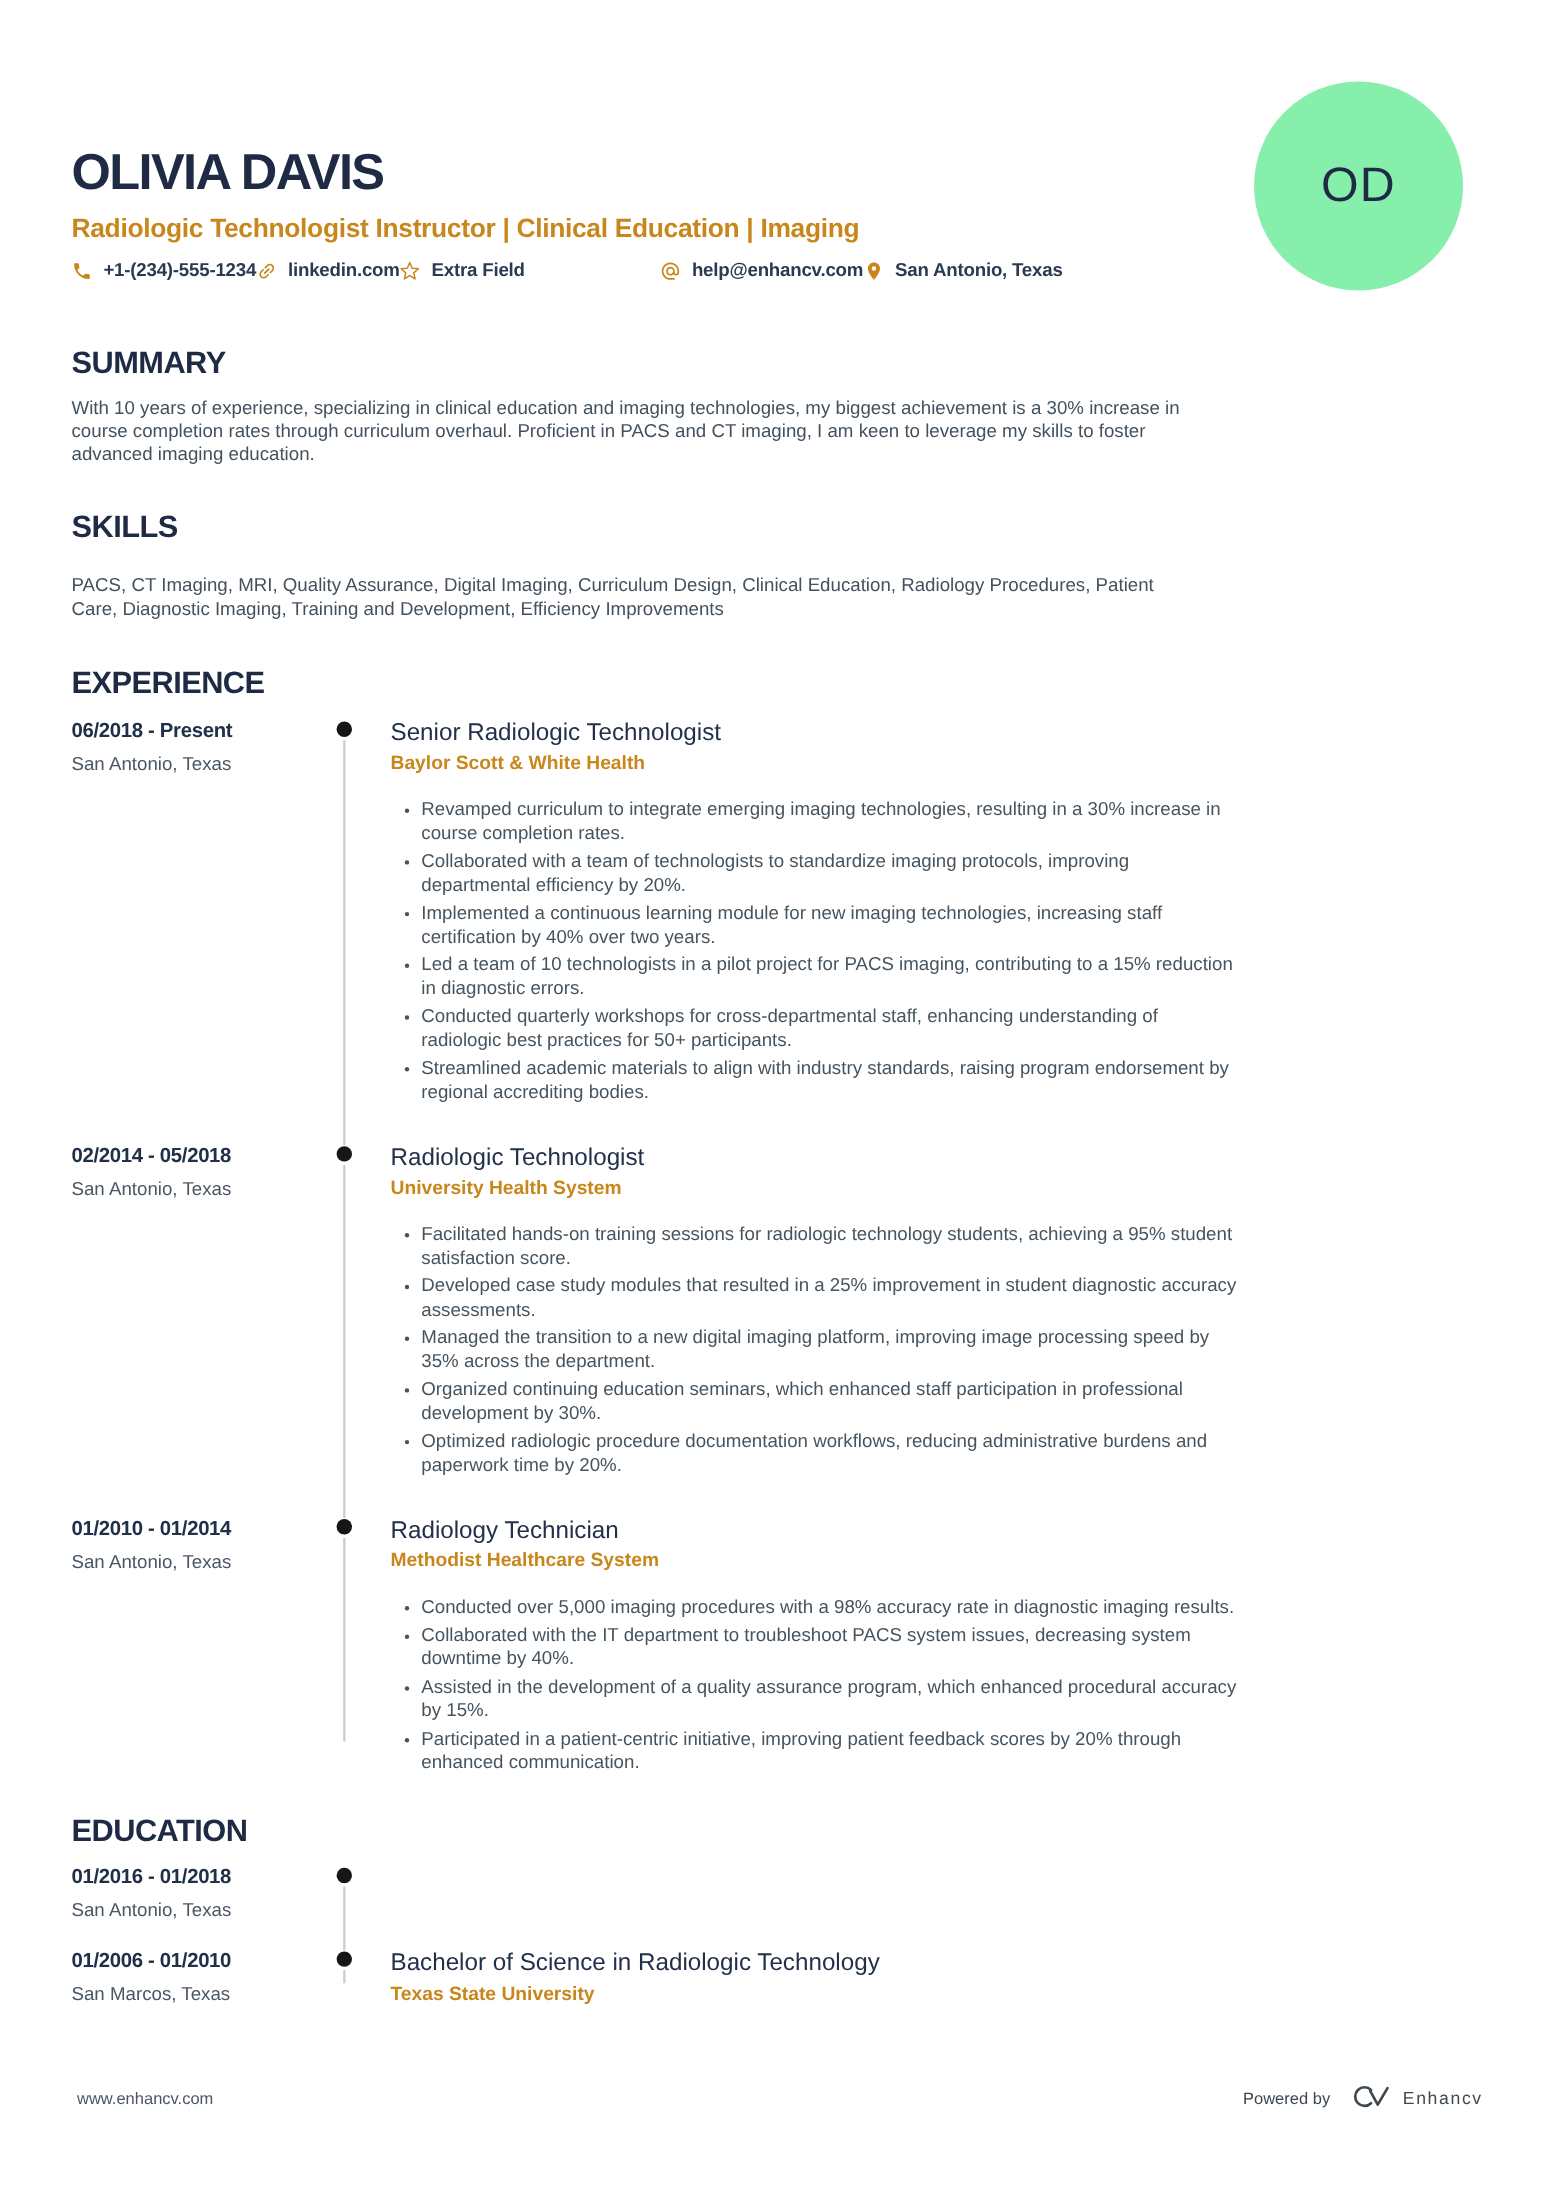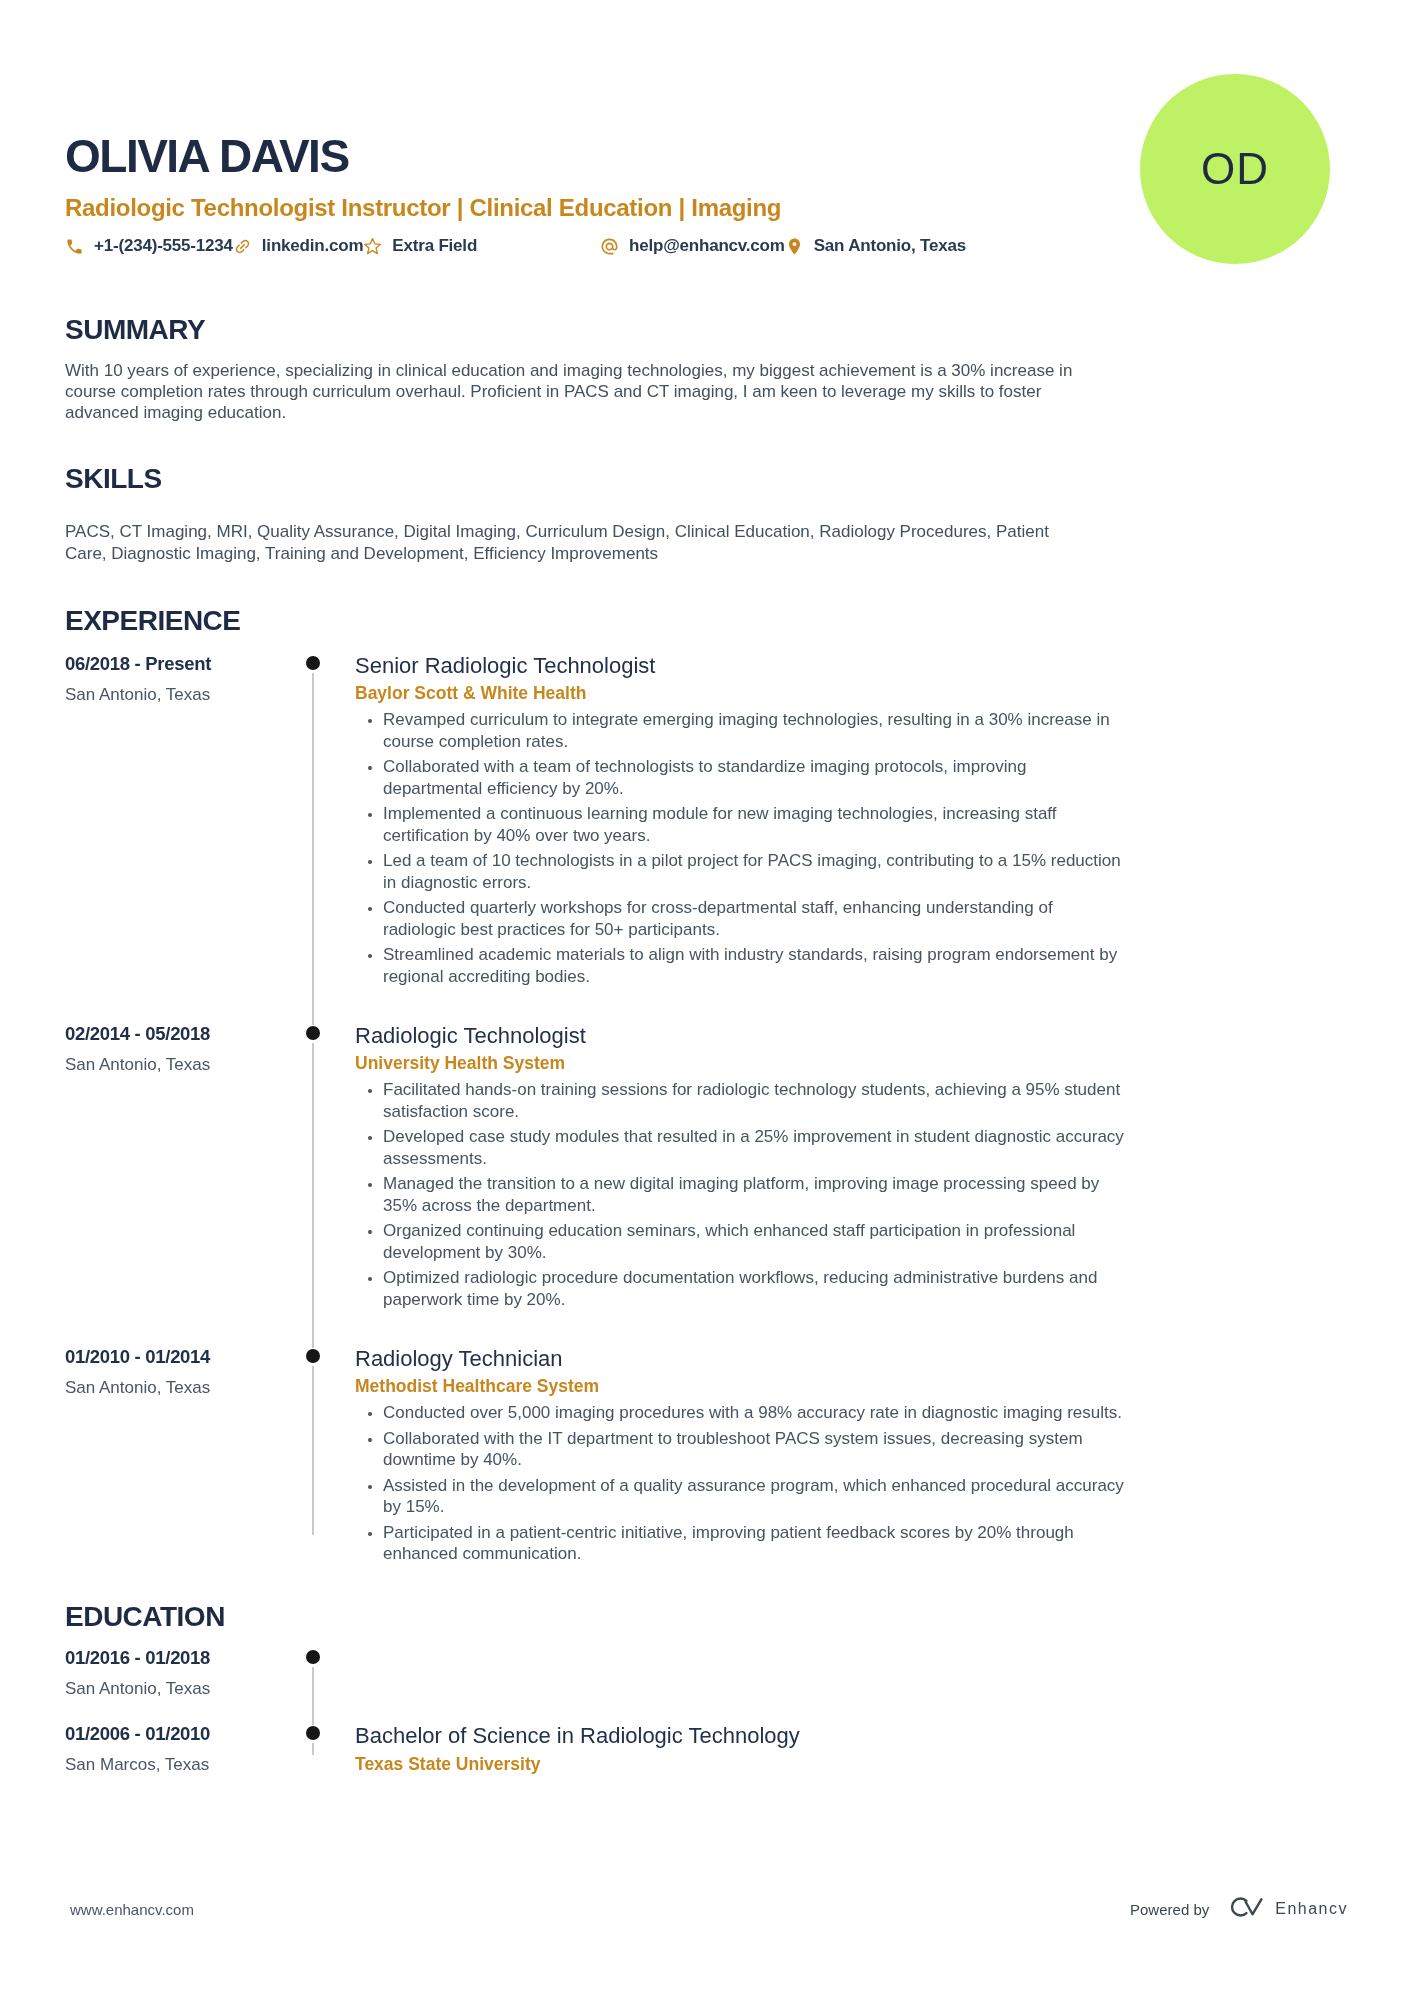--- a/index.html
+++ b/index.html
@@ -20,21 +20,21 @@
     color: #1f2b45; letter-spacing: -1.5px;
   }
   .subtitle { margin-top: 14px; font-size: 24px; font-weight: 700; color: #c8871c; letter-spacing: -0.3px; }
   .contacts { margin-top: 14px; display: grid; grid-template-columns: 535px 1fr; column-gap: 0; }
   .contact-col { display: flex; flex-direction: row; }
   .contact-item { display: flex; align-items: center; gap: 10px; height: 20px; margin-bottom: 8px; }
   .contact-item .ci { width: 19px; height: 19px; flex: 0 0 19px; display: inline-flex; }
   .contact-item .ct { font-size: 17px; font-weight: 700; color: #2a3a50; letter-spacing: -0.2px; }
   .avatar {
     width: 190px; height: 190px; border-radius: 50%;
-    background: #bef264; color: #1f2b45;
+    background: #86efac; color: #1f2b45;
     display: flex; align-items: center; justify-content: center;
     font-size: 44px; letter-spacing: 1px;
     flex: 0 0 190px; margin: 12px 15px 0 0;
   }
 
   
   .section-heading {
     font-size: 28px; font-weight: 800; color: #1f2b45; letter-spacing: -0.5px;
   }
   .summary-section { margin-top: 50px; }
@@ -49,21 +49,21 @@
   
   .entry { display: grid; grid-template-columns: 235px 55px 1fr; margin-bottom: 32px; position: relative; }
   .entry-dates { font-size: 18.5px; font-weight: 700; color: #203049; letter-spacing: -0.3px; }
   .entry-location { margin-top: 10px; font-size: 17px; color: #4a5663; }
   .entry-timeline { position: relative; }
   .tl-dot { position: absolute; top: 3px; left: 6px; width: 14px; height: 14px; border-radius: 50%; background: #161616; }
   .tl-line { position: absolute; top: 20px; bottom: -34px; left: 12px; width: 2px; background: #c9cacc; }
   .exp .entry.last .tl-line { bottom: 34px; }
   .entry-title { font-size: 22px; line-height: 26px; color: #22304a; }
   .entry-company { margin-top: 4px; font-size: 17.5px; font-weight: 700; color: #c8871c; }
-  .entry-bullets { margin-top: 5px; max-width: 775px; padding-left: 28px; list-style: disc; }
+  .entry-bullets { margin-top: 21px; max-width: 775px; padding-left: 28px; list-style: disc; }
   .entry-bullets li { font-size: 17px; line-height: 21.5px; margin-bottom: 4px; color: #46545f; }
   .entry-bullets li::marker { color: #46545f; font-size: 14px; }
 
   .edu .entry { margin-bottom: 24px; }
   .edu .tl-line { bottom: -26px; }
   .edu .entry.last .tl-line { bottom: auto; height: 12px; }
   .edu .entry-school { margin-top: 5px; font-size: 17.5px; font-weight: 700; color: #c8871c; }
 
   
   .footer {

